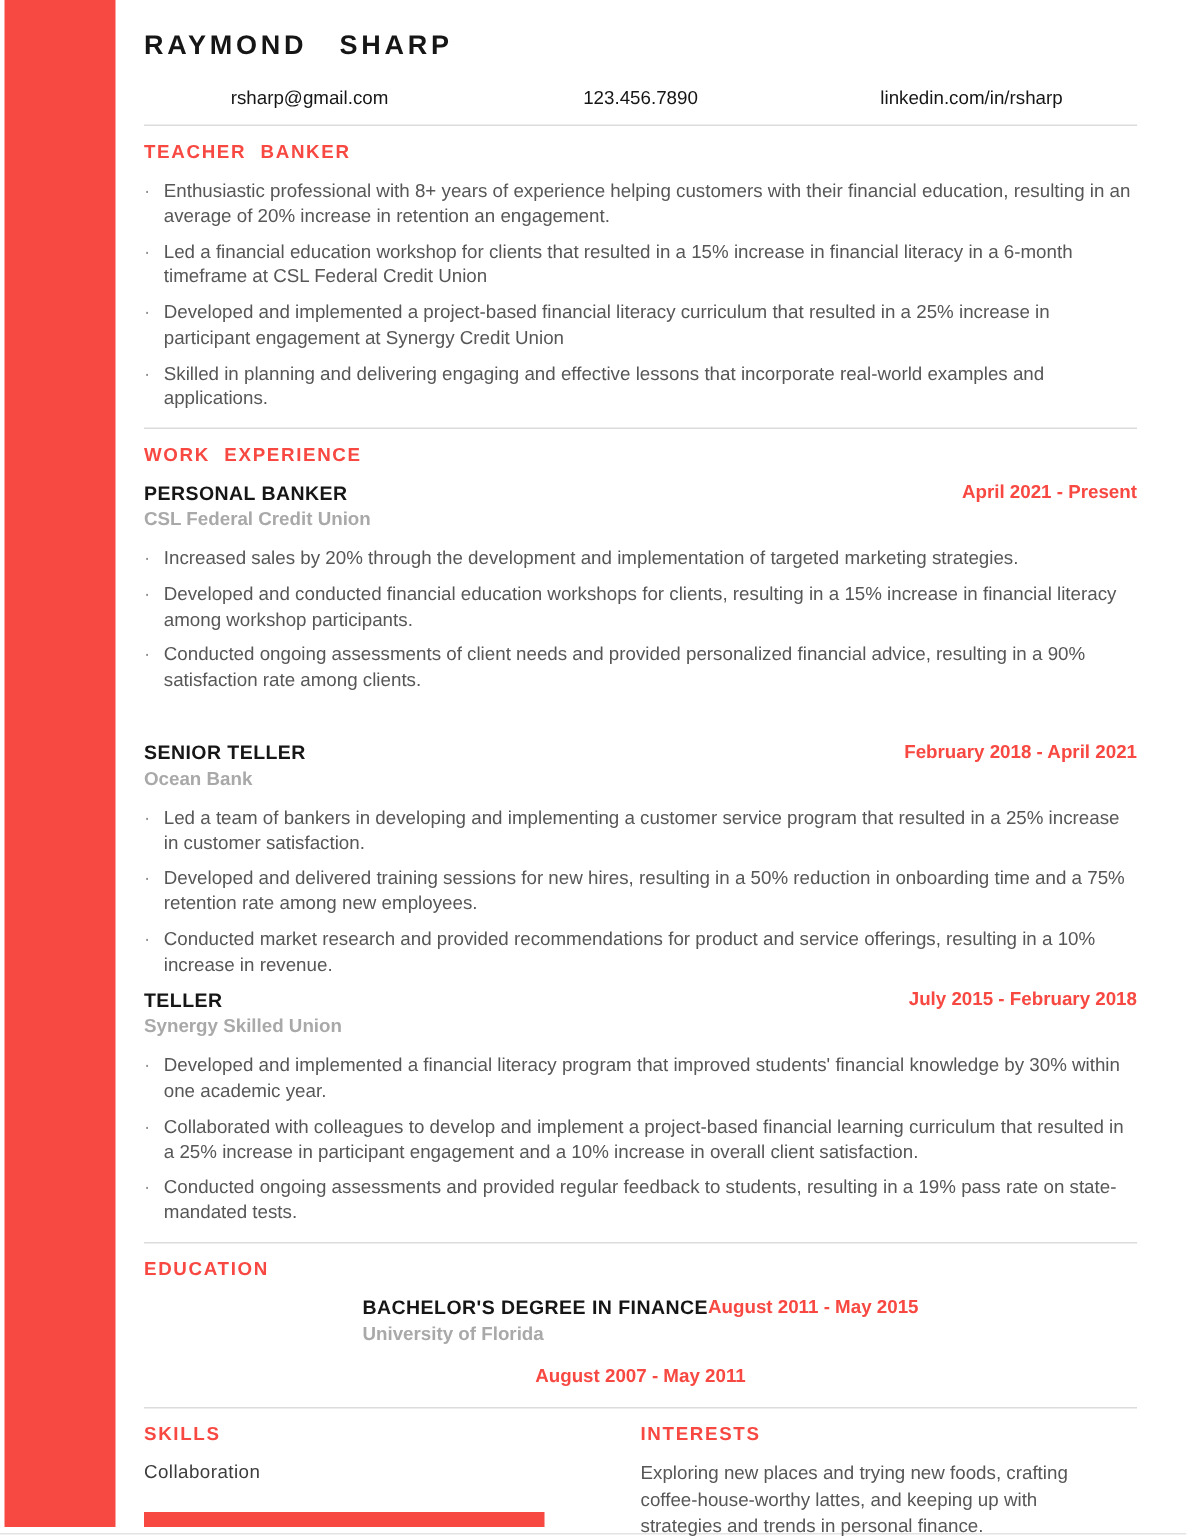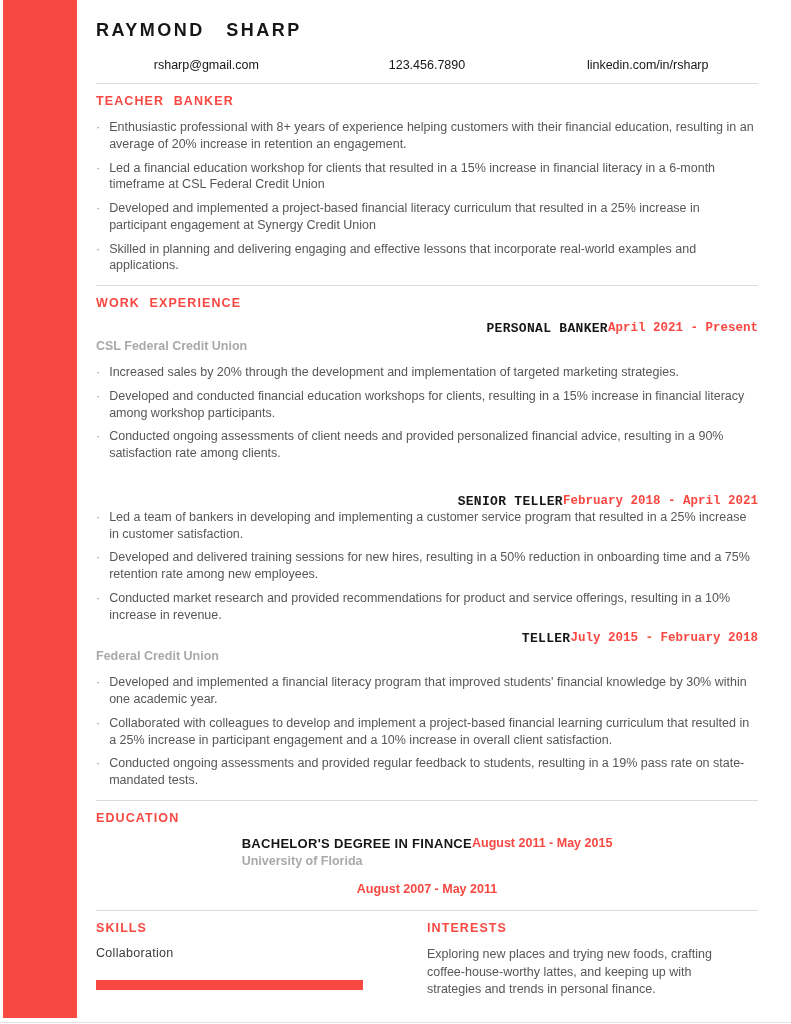--- a/index.html
+++ b/index.html
@@ -35,21 +35,21 @@
   }
 
   ul.blist{list-style:none;margin:0;padding:0;}
   ul.blist li{
     display:flex;gap:9px;font-size:12.5px;color:var(--body);
     line-height:1.34;margin-bottom:7px;
   }
   ul.blist .dot{color:#8f8f8f;flex:0 0 auto;}
 
   .job{margin-bottom:8px;}
-  .job-head{display:flex;justify-content:flex-end;align-items:flex-start;font-family:Liberation Mono, monospace;}
+  .job-head{display:flex;justify-content:space-between;align-items:flex-start;}
   h3.role{margin:0;font-size:13px;font-weight:800;letter-spacing:.3px;color:var(--ink);}
   .org{font-size:12.5px;font-weight:bold;color:var(--muted);margin:3px 0 11px;}
   .dates{color:var(--accent);font-weight:bold;font-size:12.5px;white-space:nowrap;}
   .job-spacer{height:24px;}
 
   .edu-row{display:flex;justify-content:center;align-items:flex-start;margin-bottom:14px;}
   .edu-row .org{margin-bottom:0;}
 
   .two-col{display:flex;margin-top:0;}
   .col-skills{width:331px;flex:0 0 331px;}
@@ -127,20 +127,21 @@
       </ul>
     </article>
 
     <div class="job-spacer"></div>
 
     <article class="job">
       <div class="job-head">
         <h3 class="role">SENIOR TELLER</h3>
         <span class="dates">February 2018 - April 2021</span>
       </div>
+      <div class="org">Ocean Bank</div>
       <ul class="blist">
         <li>
             <span class="dot">·</span>
             <span>Led a team of bankers in developing and implementing a customer service program that resulted in a 25% increase in customer satisfaction.</span>
           </li>
         <li>
             <span class="dot">·</span>
             <span>Developed and delivered training sessions for new hires, resulting in a 50% reduction in onboarding time and a 75% retention rate among new employees.</span>
           </li>
         <li>
@@ -148,21 +149,21 @@
             <span>Conducted market research and provided recommendations for product and service offerings, resulting in a 10% increase in revenue.</span>
           </li>
       </ul>
     </article>
 
     <article class="job">
       <div class="job-head">
         <h3 class="role">TELLER</h3>
         <span class="dates">July 2015 - February 2018</span>
       </div>
-      <div class="org">Federal Credit Union</div>
+      <div class="org">Synergy Skilled Union</div>
       <ul class="blist">
         <li>
             <span class="dot">·</span>
             <span>Developed and implemented a financial literacy program that improved students' financial knowledge by 30% within one academic year.</span>
           </li>
         <li>
             <span class="dot">·</span>
             <span>Collaborated with colleagues to develop and implement a project-based financial learning curriculum that resulted in a 25% increase in participant engagement and a 10% increase in overall client satisfaction.</span>
           </li>
         <li>

